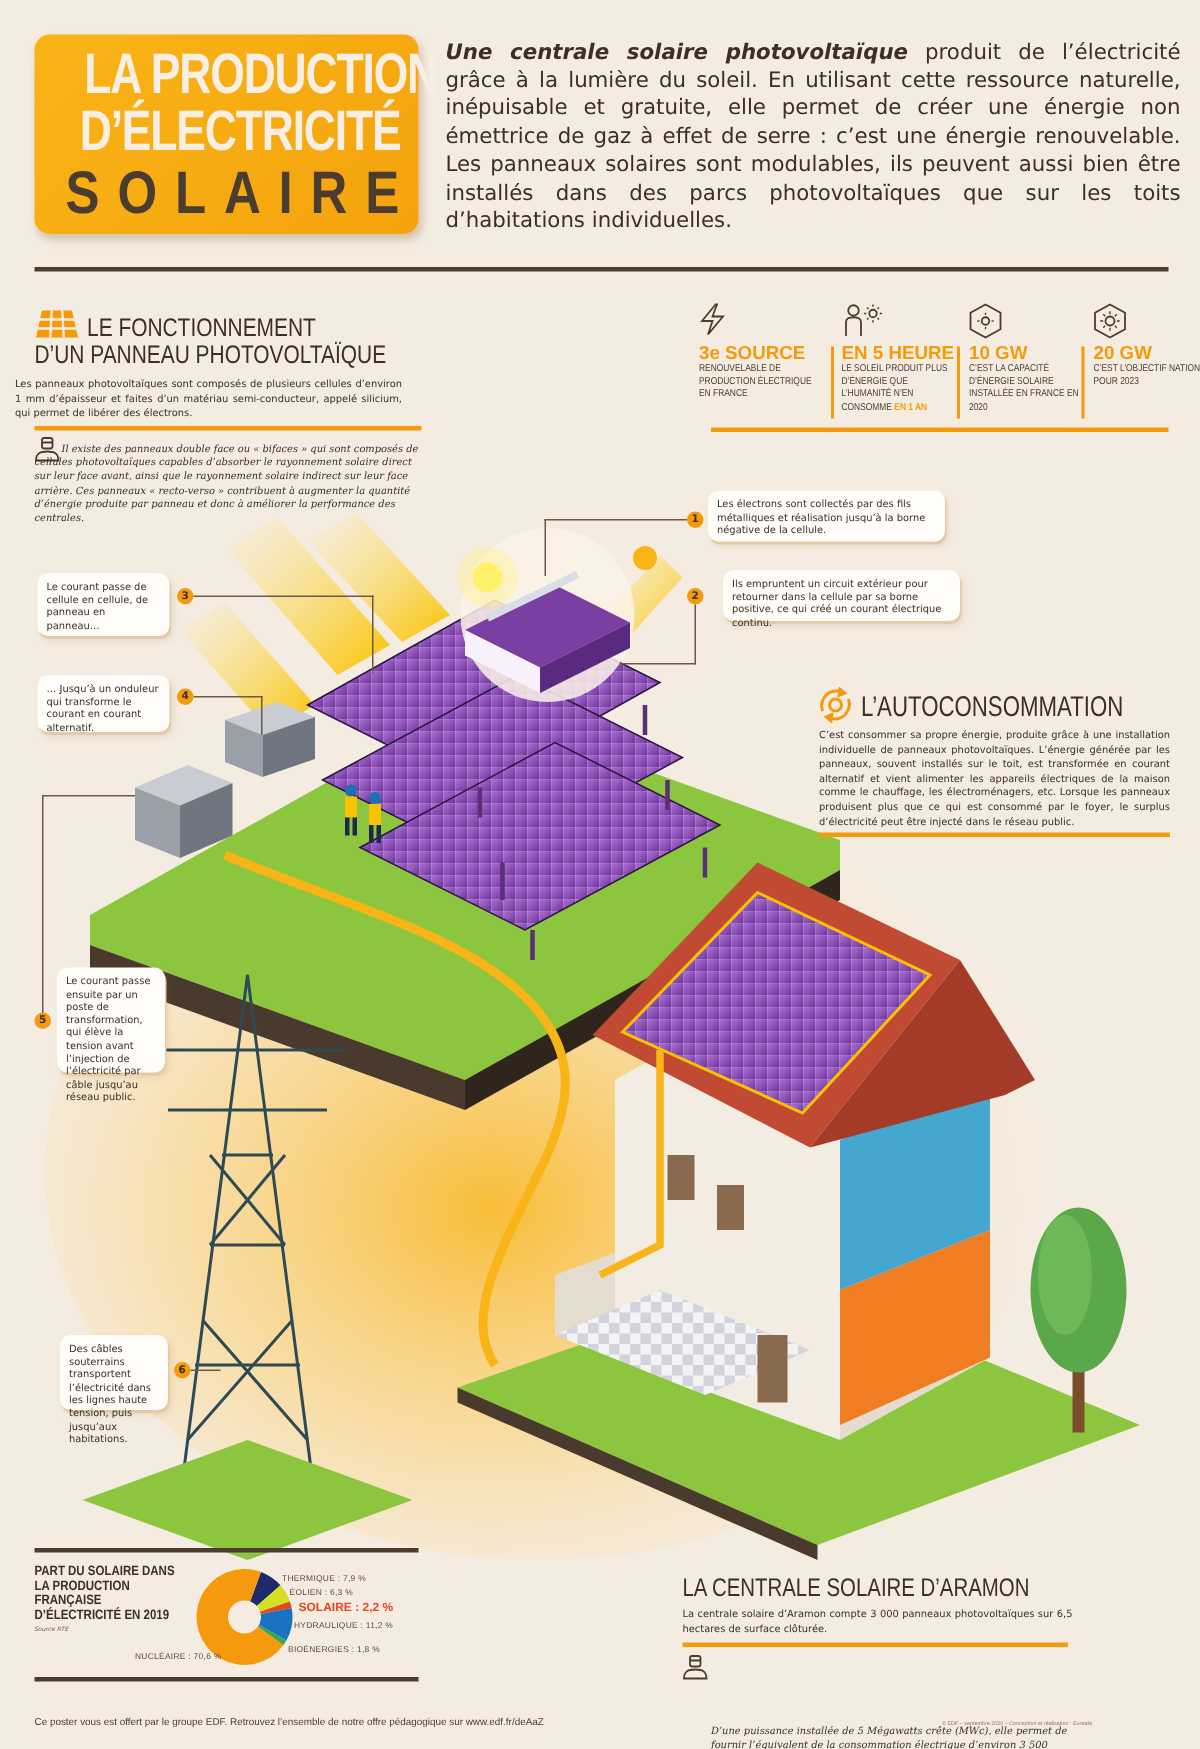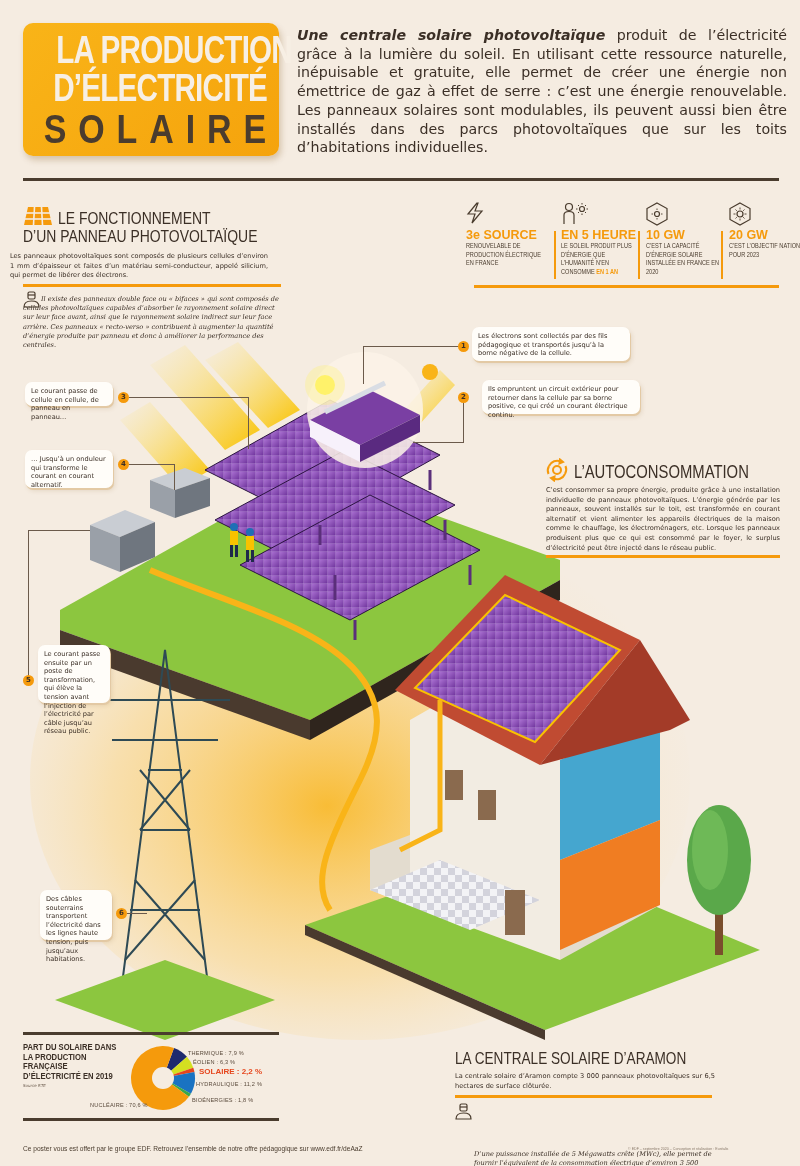--- a/index.html
+++ b/index.html
@@ -290,44 +290,44 @@
   <rect x="478" y="790" width="18" height="30" fill="#8a6a4e"></rect>
   <rect x="505" y="890" width="20" height="45" fill="#8a6a4e"></rect>
 
   <rect x="715" y="900" width="8" height="55" fill="#7a4e2c"></rect>
   <ellipse cx="719" cy="860" rx="32" ry="55" fill="#5aa84a"></ellipse>
   <ellipse cx="710" cy="850" rx="18" ry="40" fill="#7cc460" opacity="0.6"></ellipse>
 
   <path d="M440,700 L440,830 L400,850" stroke="#f9b418" stroke-width="5" fill="none"></path>
 </svg>
 
-<div class="abs bubble" style="left:472px; top:327px; width:158px; height:34px;"><span>Les électrons sont collectés par des fils pédagogique et transportés jusqu’à la borne négative de la cellule.</span></div>
+<div class="abs bubble" style="left:472px; top:327px; width:158px; height:34px;"><span>Les électrons sont collectés par des fils métalliques et réalisation jusqu’à la borne négative de la cellule.</span></div>
 <div class="abs num" style="left:458px; top:341px;">1</div>
 <div class="abs leader" style="left:363px; top:346px; width:95px; height:1px;"></div>
 <div class="abs leader" style="left:363px; top:346px; width:1px; height:38px;"></div>
 
 <div class="abs bubble" style="left:472px; top:380px; width:158px; height:34px;margin-left:10px;"><span>Ils empruntent un circuit extérieur pour retourner dans la cellule par sa borne positive, ce qui créé un courant électrique continu.</span></div>
 <div class="abs num" style="left:458px; top:392px;">2</div>
 <div class="abs leader" style="left:463px; top:403px; width:1px; height:40px;"></div>
 <div class="abs leader" style="left:413px; top:442px; width:51px; height:1px;"></div>
 
-<div class="abs bubble" style="left:25px; top:382px; width:88px; height:24px;"><span>Le courant passe de cellule en cellule, de panneau en panneau…</span></div>
+<div class="abs bubble" style="left:25px; top:382px; width:88px; height:42px;"><span>Le courant passe de cellule en cellule, de panneau en panneau…</span></div>
 <div class="abs num" style="left:118px; top:392px;">3</div>
 <div class="abs leader" style="left:129px; top:397px; width:120px; height:1px;"></div>
 <div class="abs leader" style="left:248px; top:397px; width:1px; height:52px;"></div>
 
 <div class="abs bubble" style="left:25px; top:450px; width:88px; height:38px;"><span>… Jusqu’à un onduleur qui transforme le courant en courant alternatif.</span></div>
 <div class="abs num" style="left:118px; top:459px;">4</div>
 <div class="abs leader" style="left:129px; top:464px; width:46px; height:1px;"></div>
 <div class="abs leader" style="left:174px; top:464px; width:1px; height:26px;"></div>
 
 <div class="abs leader" style="left:28px; top:530px; width:1px; height:146px;"></div>
 <div class="abs leader" style="left:28px; top:530px; width:62px; height:1px;"></div>
 <div class="abs num" style="left:23px; top:675px;">5</div>
-<div class="abs bubble" style="left:38px; top:645px; width:72px; height:58px;"><span>Le courant passe ensuite par un poste de transformation, qui élève la tension avant l’injection de l’électricité par câble jusqu’au réseau public.</span></div>
+<div class="abs bubble" style="left:38px; top:645px; width:72px; height:70px;"><span>Le courant passe ensuite par un poste de transformation, qui élève la tension avant l’injection de l’électricité par câble jusqu’au réseau public.</span></div>
 
 <div class="abs bubble" style="left:40px; top:890px; width:72px; height:50px;"><span>Des câbles souterrains transportent l’électricité dans les lignes haute tension, puis jusqu’aux habitations.</span></div>
 <div class="abs num" style="left:116px; top:908px;">6</div>
 <div class="abs leader" style="left:127px; top:913px; width:20px; height:1px;"></div>
 
 <div class="abs" style="left:545px; top:458px;">
   <svg width="24" height="24" viewBox="0 0 24 24" fill="none" stroke="#f59a0c" stroke-width="2">
     <circle cx="12" cy="12" r="4"></circle>
     <path d="M4,8 A9,9 0 0 1 16,3.5"></path>
       <path d="M20,16 A9,9 0 0 1 8,20.5"></path>

